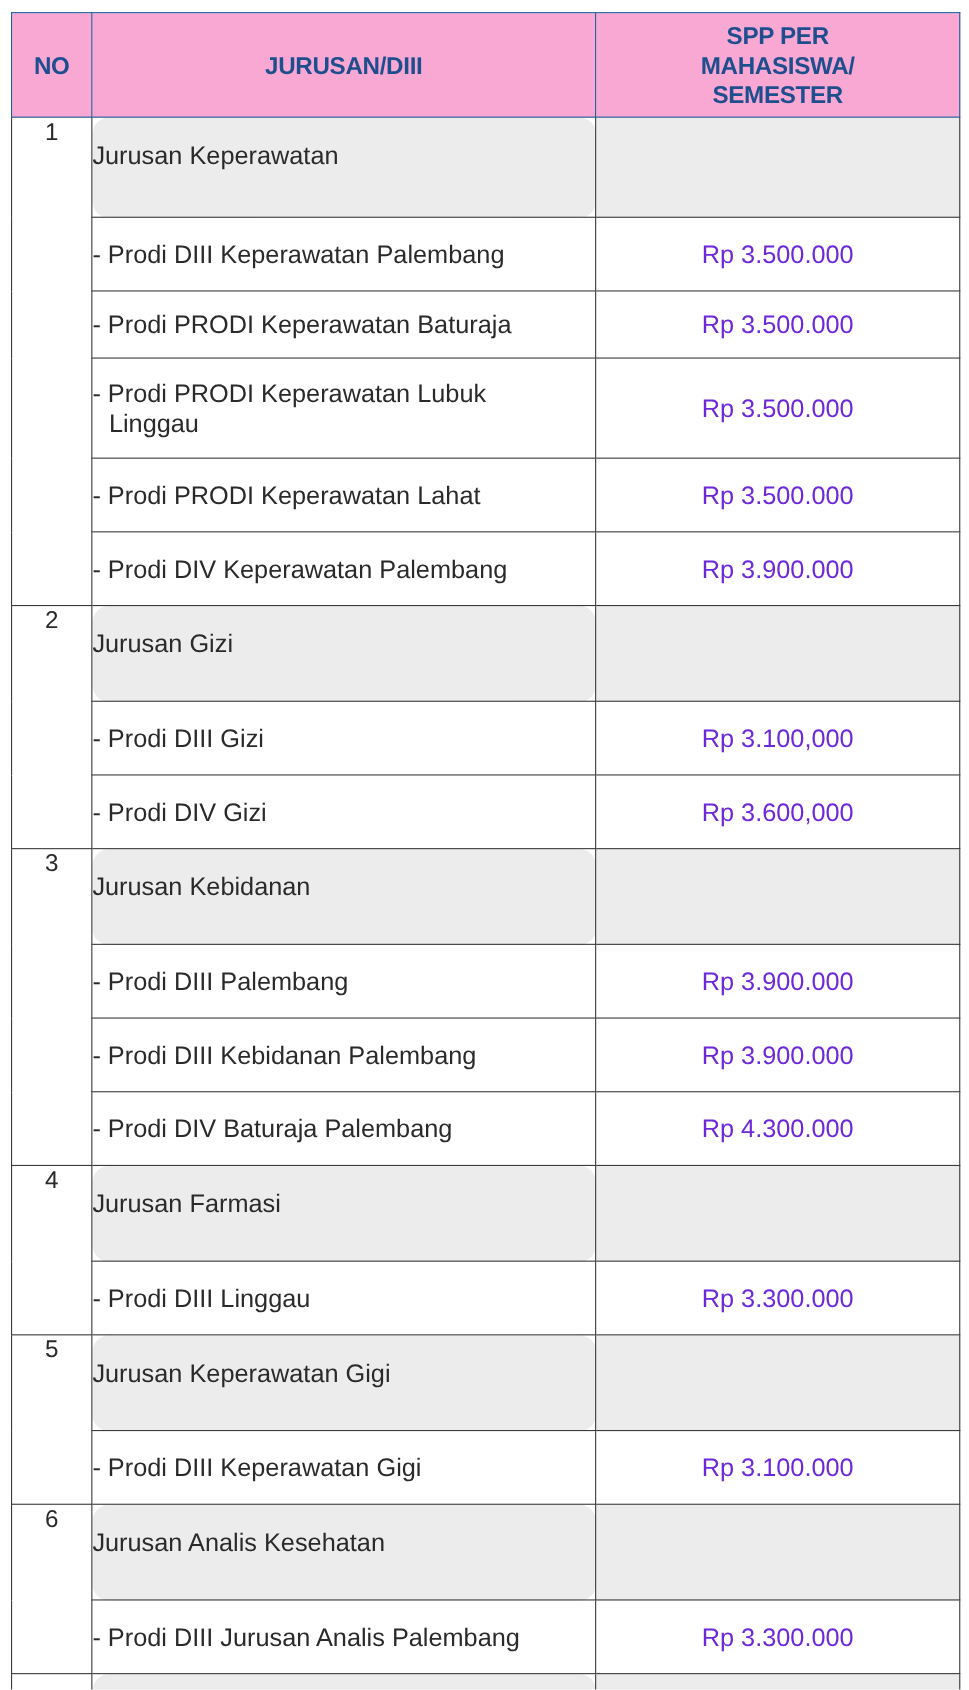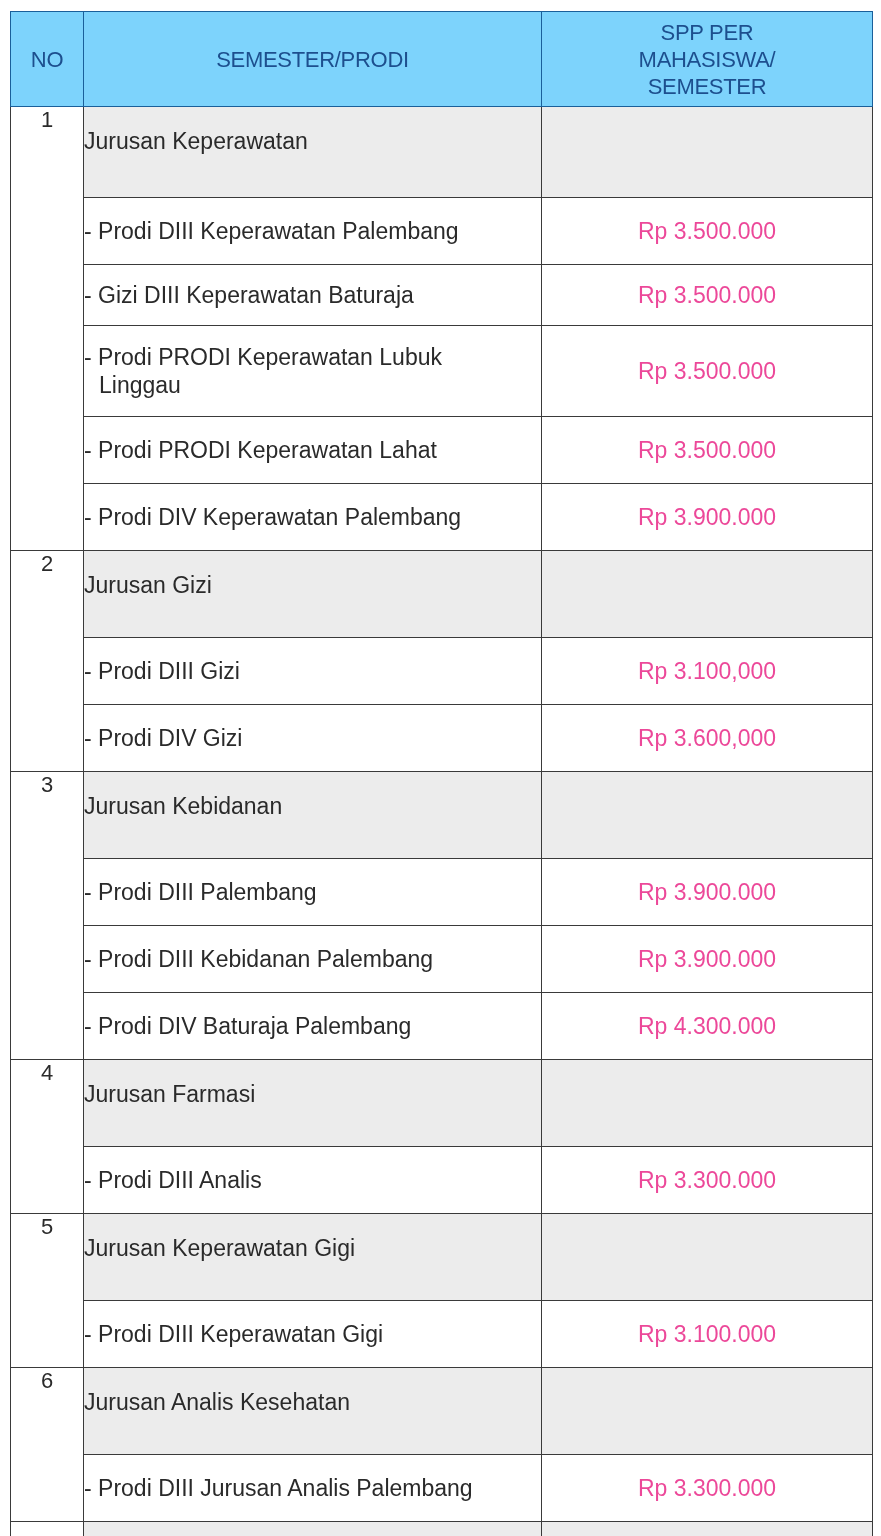--- a/index.html
+++ b/index.html
@@ -8,23 +8,23 @@
   table.spp {
     position: absolute; left: 10px; top: 11px;
     width: 862px; border-collapse: collapse;
     table-layout: fixed;
   }
   table.spp th, table.spp td {
     border: 1.5px solid #3a3a3a;
     padding: 0;
   }
   table.spp thead th {
-    background: #7dd3fc;
+    background: #f9a8d4;
     color: #1d4f8e;
-    font-weight: normal;
+    font-weight: bold;
     font-size: 22px;
     height: 94px;
     text-align: center;
     vertical-align: middle;
     line-height: 27px;
     letter-spacing: -0.3px;
     border-color: #1a5f9a;
   }
   col.c-no { width: 73px; }
   col.c-prodi { width: 458px; }
@@ -35,62 +35,62 @@
     padding-top: 14px;
     border-top: 1.5px solid #3a3a3a; border-bottom: 1.5px solid #3a3a3a;
   }
   td.name {
     font-size: 23px; color: #2a2a2a;
     padding-left: 16px; vertical-align: middle;
     line-height: 28px;
   }
   td.name .wrap { display: block; padding-left: 15px; text-indent: -15px; padding-right: 20px; }
   td.spp {
-    font-size: 23px; color: #ec4899;
+    font-size: 23px; color: #6d28d9;
     text-align: center; vertical-align: middle;
   }
   tr.jurusan td.name, tr.jurusan td.spp { background: #ececec; }
-  tr.jurusan td.name { vertical-align: top; padding-top: 20px; }
+  tr.jurusan td.name { vertical-align: top; padding-top: 20px; border-radius: 15px; }
   tr.h66 td.name, tr.h66 td.spp { height: 66px; }
   tr.h61 td.name, tr.h61 td.spp { height: 60px; }
   tr.h90 td.name, tr.h90 td.spp { height: 90px; }
   tr.h71 td.name, tr.h71 td.spp { height: 70px; }
 </style>
 </head>
 <body>
 
 <table class="spp">
   <colgroup>
       <col class="c-no">
       <col class="c-prodi">
       <col class="c-spp">
     </colgroup>
   <thead>
     <tr>
       <th>NO</th>
-      <th>SEMESTER/PRODI</th>
+      <th>JURUSAN/DIII</th>
       <th><span style="display:inline-block;width:230px;">SPP PER MAHASISWA/ SEMESTER</span></th>
     </tr>
   </thead>
   <tbody>
 
     <tr class="jurusan h71">
       <td class="no" rowspan="6">1</td>
       <td class="name">Jurusan Keperawatan</td>
       <td class="spp"></td>
     </tr>
     <tr class="h66">
       <td class="name">
           <span class="wrap">- Prodi DIII Keperawatan Palembang</span>
         </td>
       <td class="spp">Rp 3.500.000</td>
     </tr>
     <tr class="h61">
       <td class="name">
-          <span class="wrap">- Gizi DIII Keperawatan Baturaja</span>
+          <span class="wrap">- Prodi PRODI Keperawatan Baturaja</span>
         </td>
       <td class="spp">Rp 3.500.000</td>
     </tr>
     <tr class="h90">
       <td class="name">
           <span class="wrap" style="width:360px;">- Prodi PRODI Keperawatan Lubuk Linggau</span>
         </td>
       <td class="spp">Rp 3.500.000</td>
     </tr>
     <tr class="h66">
@@ -148,21 +148,21 @@
       <td class="spp">Rp 4.300.000</td>
     </tr>
 
     <tr class="jurusan h66">
       <td class="no" rowspan="2">4</td>
       <td class="name">Jurusan Farmasi</td>
       <td class="spp"></td>
     </tr>
     <tr class="h66">
       <td class="name">
-          <span class="wrap">- Prodi DIII Analis</span>
+          <span class="wrap">- Prodi DIII Linggau</span>
         </td>
       <td class="spp">Rp 3.300.000</td>
     </tr>
 
     <tr class="jurusan h66">
       <td class="no" rowspan="2">5</td>
       <td class="name">Jurusan Keperawatan Gigi</td>
       <td class="spp"></td>
     </tr>
     <tr class="h66">

